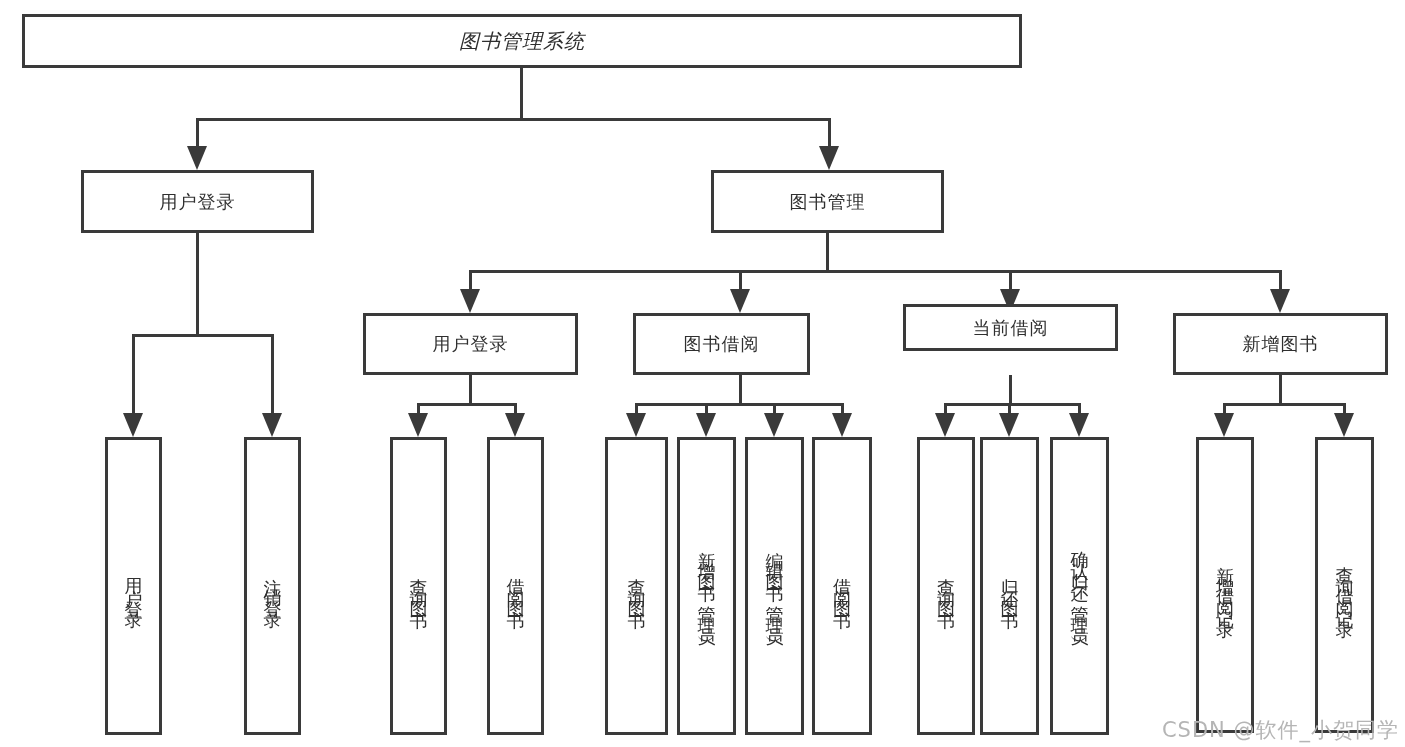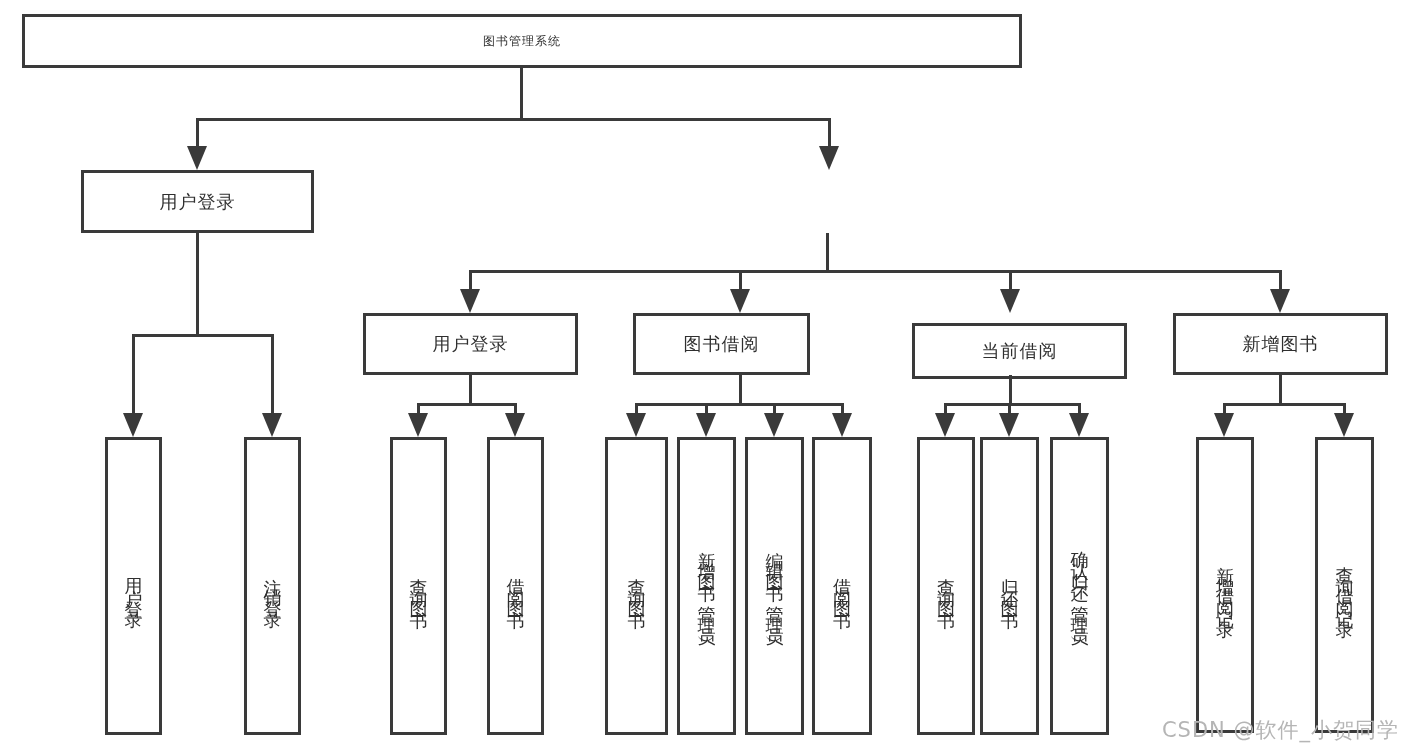--- a/index.html
+++ b/index.html
@@ -13,21 +13,21 @@
   .canvas{position:relative;width:1405px;height:747px;background:var(--bg);overflow:hidden;}
 
   .box{
     position:absolute;
     border:3px solid var(--line);
     background:var(--bg);
     display:flex;align-items:center;justify-content:center;
     box-sizing:border-box;
     color:var(--text);
   }
-  .root-box{font-size:12px;letter-spacing:1px;}
+  .root-box{font-size:20px;letter-spacing:1px;font-style:italic;}
   .l2-box,.l3-box{font-size:18px;letter-spacing:1px;}
   .leaf{font-size:18px;}
   .leaf .vtext{
     writing-mode:vertical-rl;
     text-orientation:mixed;
     letter-spacing:11px;
     line-height:1;
     white-space:nowrap;
   }
 
@@ -60,20 +60,21 @@
 
   <div class="vline" style="left:520px;top:68px;height:52px;"></div>
   <div class="hline" style="left:196px;top:118px;width:635px;"></div>
 
   <div class="vline" style="left:196px;top:118px;height:34px;"></div>
   <div class="arrowhead" style="left:187px;top:146px;"></div>
   <div class="vline" style="left:828px;top:118px;height:34px;"></div>
   <div class="arrowhead" style="left:819px;top:146px;"></div>
 
   <div class="box l2-box" style="left:81px;top:170px;width:233px;height:63px;">用户登录</div>
+  <div class="box l2-box" style="left:711px;top:170px;width:233px;height:63px;">图书管理</div>
 
   <div class="vline" style="left:196px;top:233px;height:104px;"></div>
   <div class="hline" style="left:132px;top:334px;width:142px;"></div>
   <div class="vline" style="left:132px;top:334px;height:82px;"></div>
   <div class="arrowhead" style="left:123px;top:413px;"></div>
   <div class="vline" style="left:271px;top:334px;height:82px;"></div>
   <div class="arrowhead" style="left:262px;top:413px;"></div>
 
   <div class="vline" style="left:826px;top:233px;height:40px;"></div>
   <div class="hline" style="left:469px;top:270px;width:812px;"></div>
@@ -81,21 +82,21 @@
   <div class="arrowhead" style="left:460px;top:289px;"></div>
   <div class="vline" style="left:739px;top:270px;height:22px;"></div>
   <div class="arrowhead" style="left:730px;top:289px;"></div>
   <div class="vline" style="left:1009px;top:270px;height:22px;"></div>
   <div class="arrowhead" style="left:1000px;top:289px;"></div>
   <div class="vline" style="left:1279px;top:270px;height:22px;"></div>
   <div class="arrowhead" style="left:1270px;top:289px;"></div>
 
   <div class="box l3-box" style="left:363px;top:313px;width:215px;height:62px;">用户登录</div>
   <div class="box l3-box" style="left:633px;top:313px;width:177px;height:62px;">图书借阅</div>
-  <div class="box l3-box" style="left:903px;top:323px;width:215px;height:56px;margin-left:9px;">当前借阅</div>
+  <div class="box l3-box" style="left:903px;top:304px;width:215px;height:47px;">当前借阅</div>
   <div class="box l3-box" style="left:1173px;top:313px;width:215px;height:62px;">新增图书</div>
 
   <div class="vline" style="left:469px;top:375px;height:31px;"></div>
   <div class="hline" style="left:417px;top:403px;width:100px;"></div>
   <div class="vline" style="left:417px;top:403px;height:14px;"></div>
   <div class="arrowhead" style="left:408px;top:413px;"></div>
   <div class="vline" style="left:514px;top:403px;height:14px;"></div>
   <div class="arrowhead" style="left:505px;top:413px;"></div>
 
   <div class="vline" style="left:739px;top:375px;height:31px;"></div>

